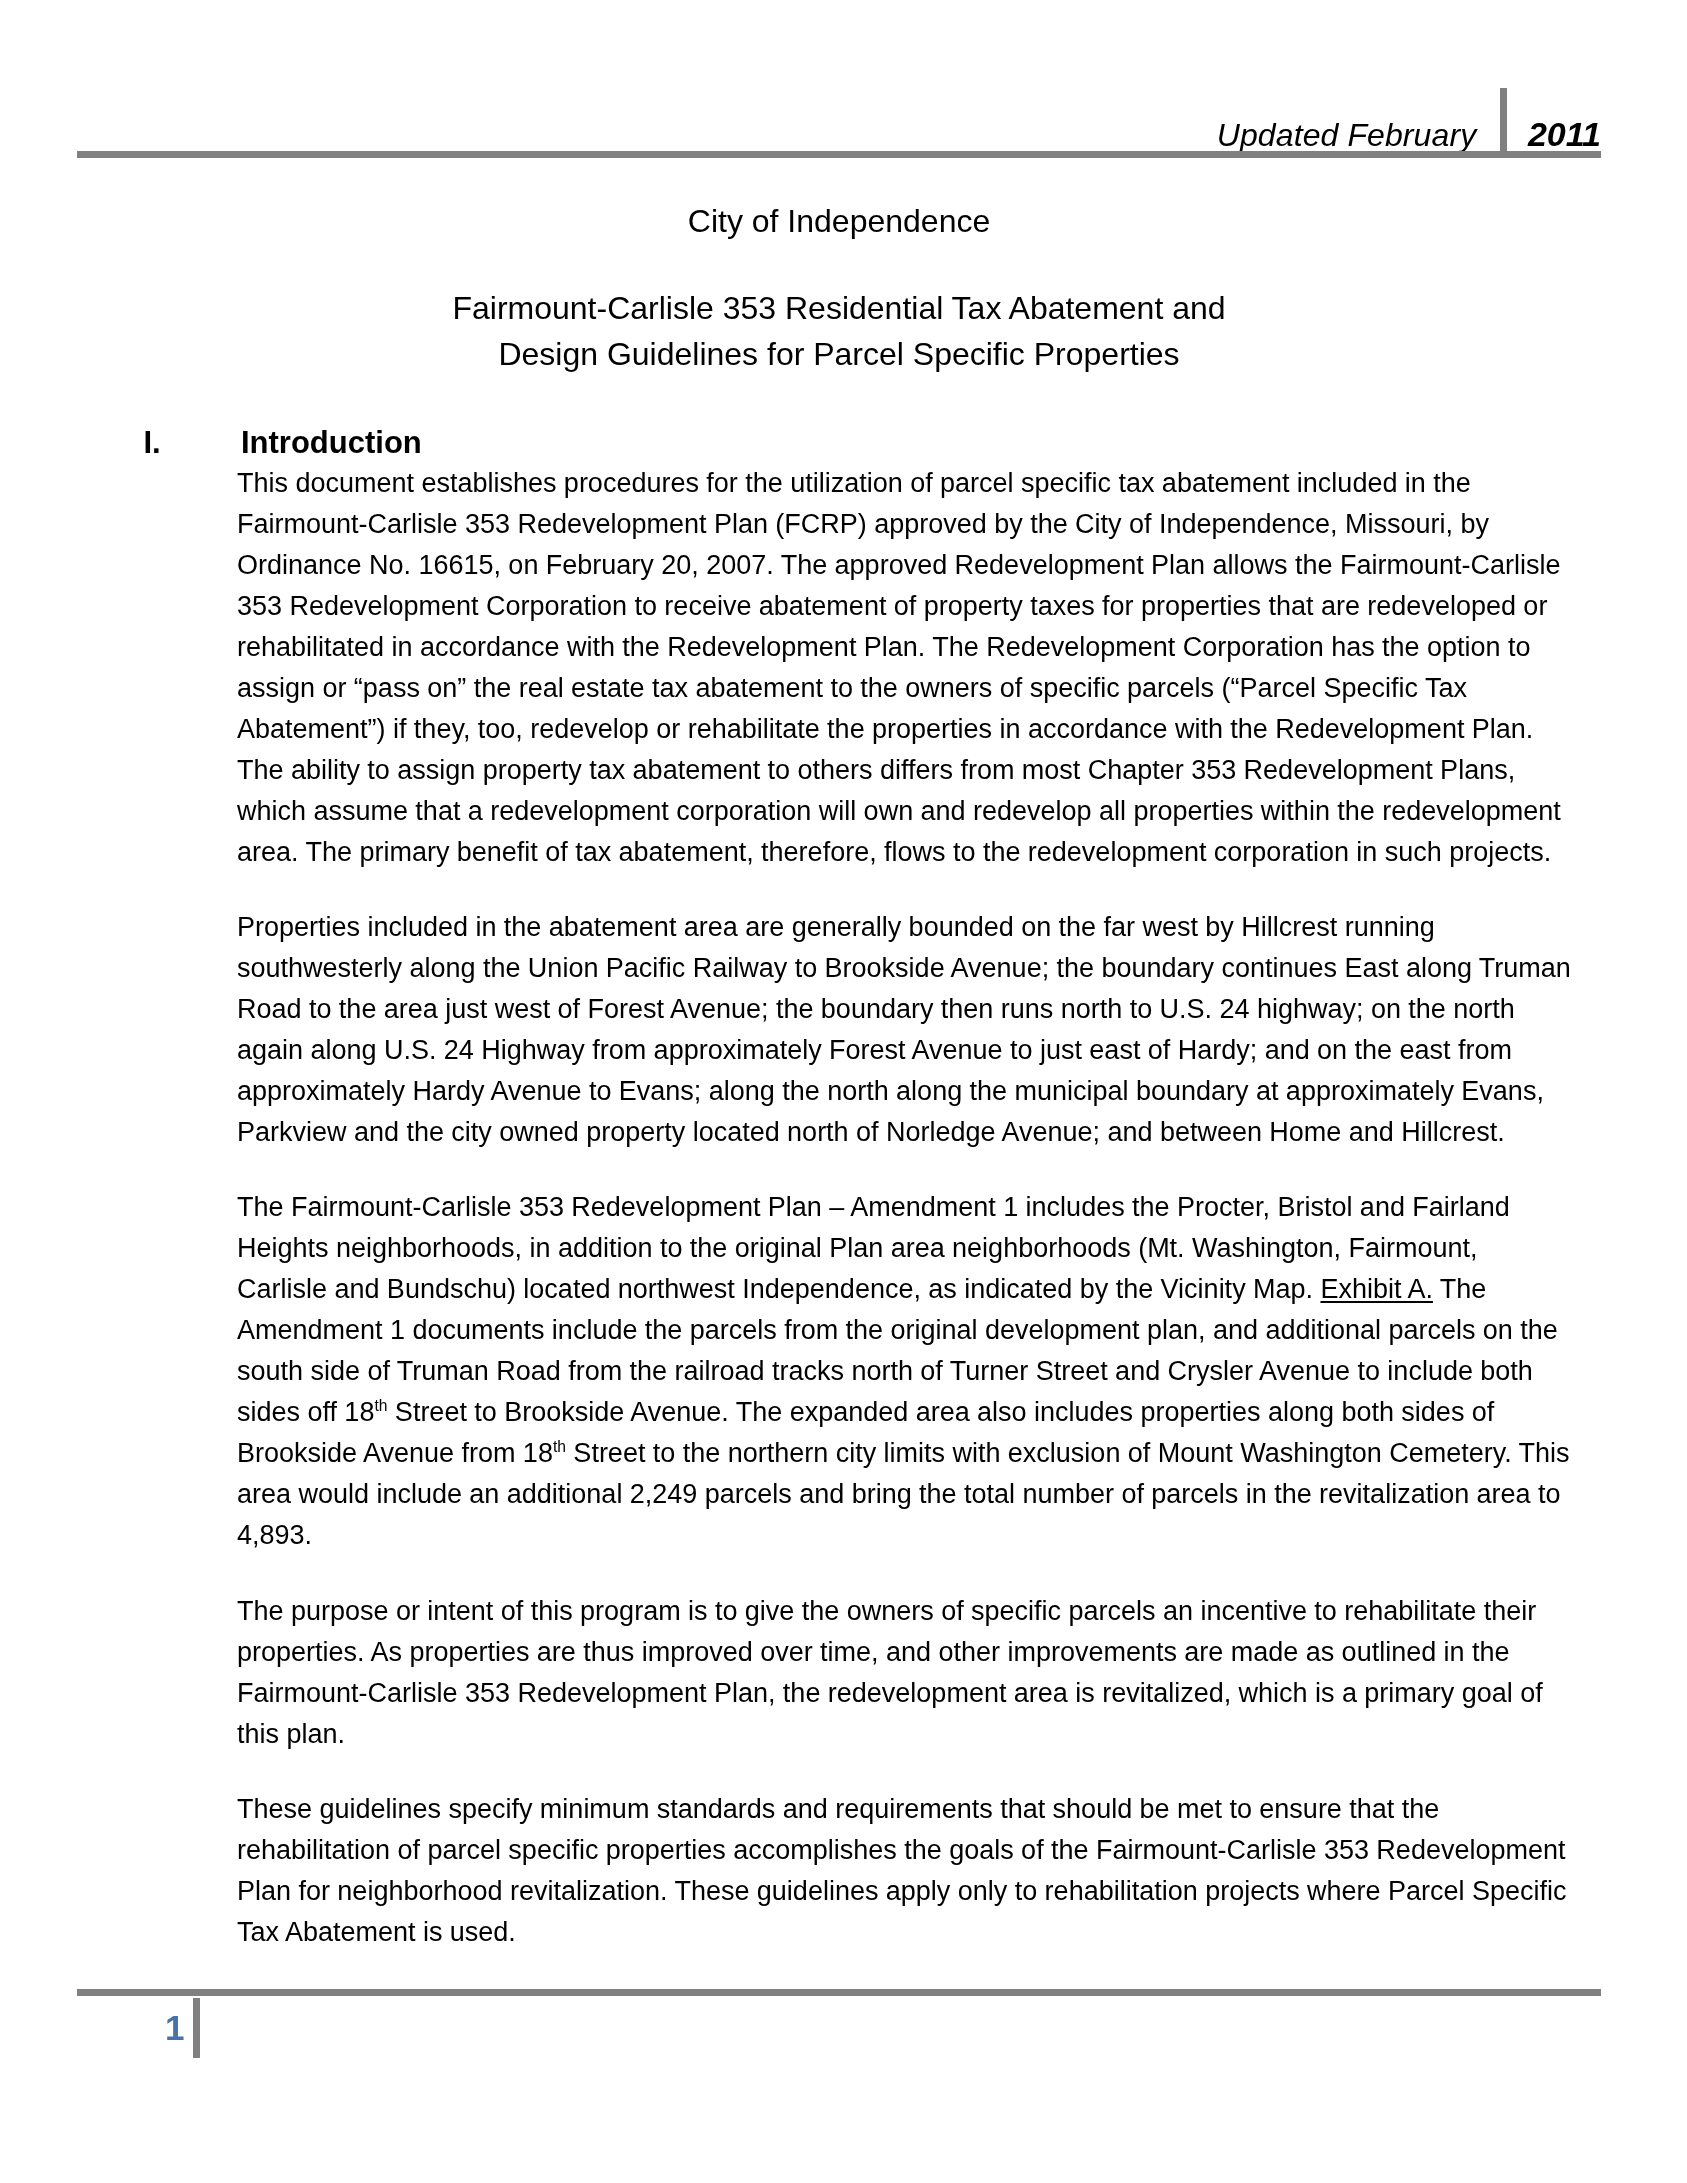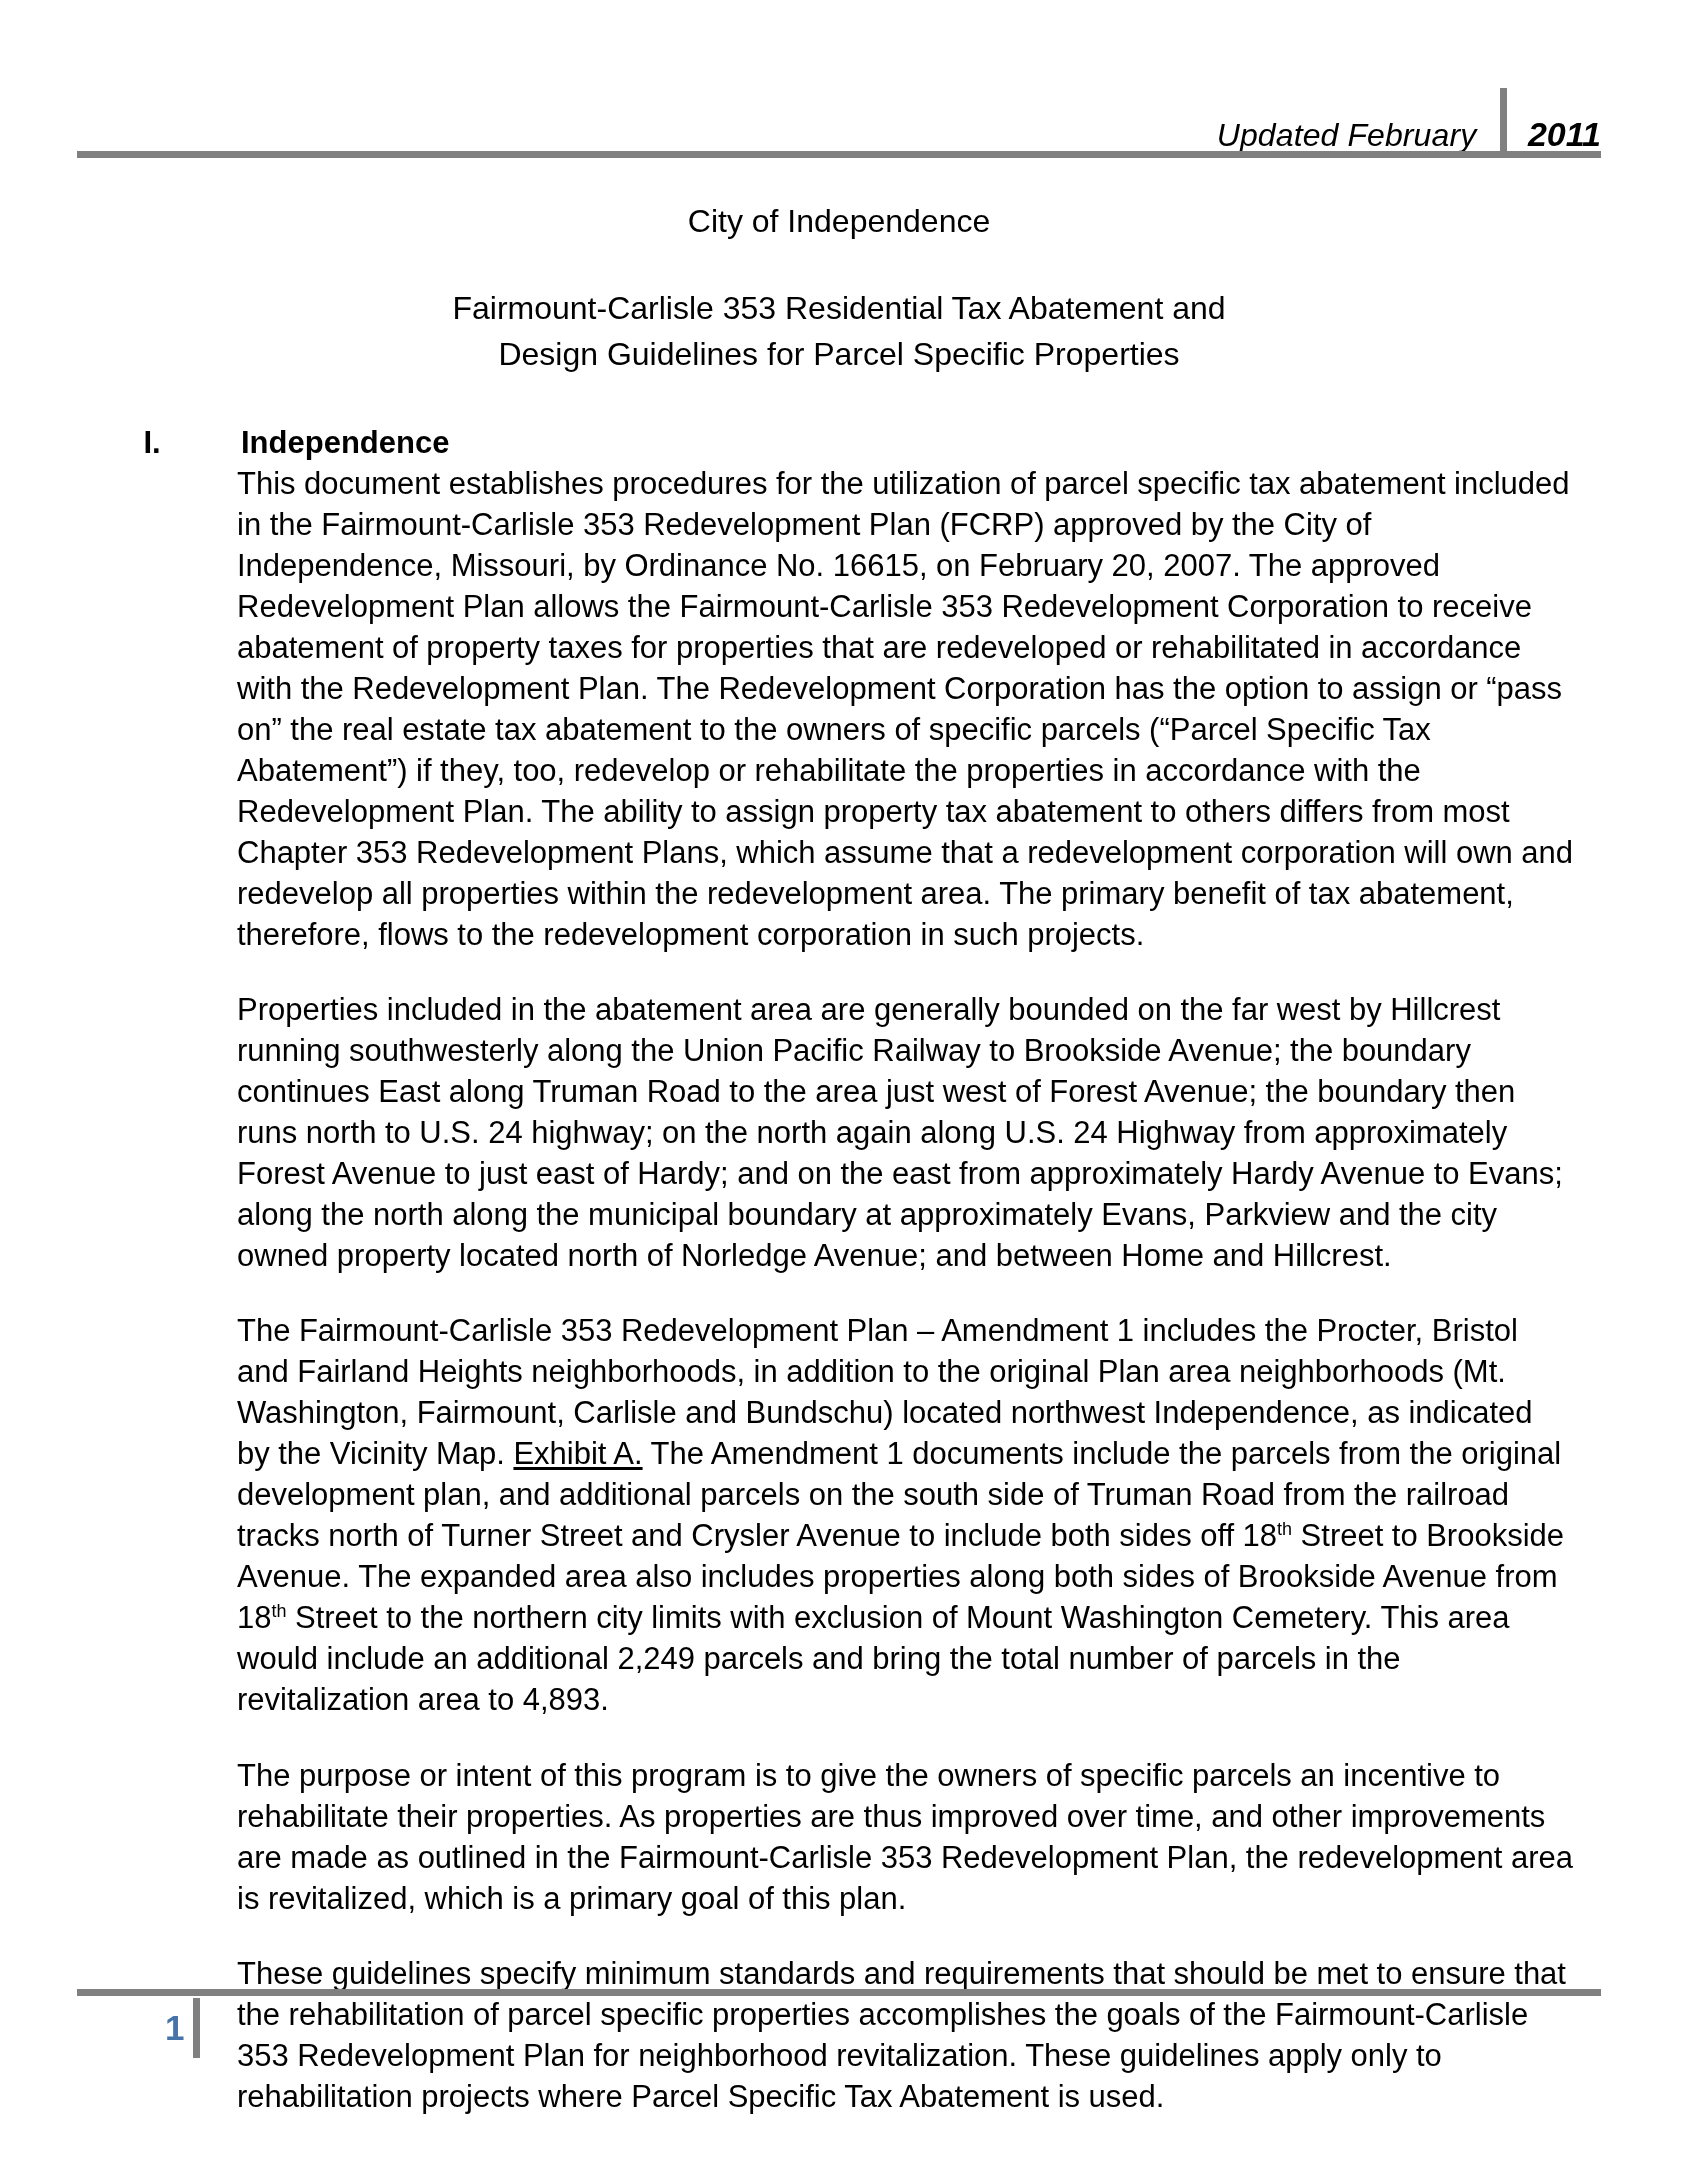--- a/index.html
+++ b/index.html
@@ -109,21 +109,21 @@
   .section-title {
     display: inline-block;
     margin-left: 102px;
   }
   .section-title.tight {
     margin-left: 98px;
   }
   p.body-para {
     margin: 0;
     padding: 0 0 0 98px;
-    font-size: 31px;
+    font-size: 27px;
     line-height: 41px;
     text-align: left;
     word-spacing: -0.1px;
   }
   p.body-para + p.body-para {
     margin-top: 34px;
   }
   .section + .section {
     margin-top: 35px;
   }
@@ -193,21 +193,21 @@
     <div class="title-gap"></div>
     <div class="title-line">Fairmount-Carlisle 353 Residential Tax Abatement and</div>
     <div class="title-line">Design Guidelines for Parcel Specific Properties</div>
   </div>
 
   <div class="content">
 
     <div class="section">
       <div class="section-heading">
         <span class="section-numeral">I.</span>
-        <span class="section-title">Independence</span>
+        <span class="section-title">Introduction</span>
       </div>
       <p class="body-para">This document establishes procedures for the utilization of parcel specific tax abatement included in the Fairmount-Carlisle 353 Redevelopment Plan (FCRP) approved by the City of Independence, Missouri, by Ordinance No. 16615, on February 20, 2007.  The approved Redevelopment Plan allows the Fairmount-Carlisle 353 Redevelopment Corporation to receive abatement of property taxes for properties that are redeveloped or rehabilitated in accordance with the Redevelopment Plan.  The Redevelopment Corporation has the option to assign or “pass on” the real estate tax abatement to the owners of specific parcels (“Parcel Specific Tax Abatement”) if they, too, redevelop or rehabilitate the properties in accordance with the Redevelopment Plan.  The ability to assign property tax abatement to others differs from most Chapter 353 Redevelopment Plans, which assume that a redevelopment corporation will own and redevelop all properties within the redevelopment area.  The primary benefit of tax abatement, therefore, flows to the redevelopment corporation in such projects.</p>
       <p class="body-para">Properties included in the abatement area are generally bounded on the far west by Hillcrest running southwesterly along the Union Pacific Railway to Brookside Avenue; the boundary continues East along Truman Road to the area just west of Forest Avenue; the boundary then runs north to U.S. 24 highway; on the north again along U.S. 24 Highway from approximately Forest Avenue to just east of Hardy; and on the east from approximately Hardy Avenue to Evans; along the north along the municipal boundary at approximately Evans, Parkview and the city owned property located north of Norledge Avenue; and between Home and Hillcrest.</p>
       <p class="body-para"><span>The Fairmount-Carlisle 353 Redevelopment Plan – Amendment 1 includes the Procter, Bristol and Fairland Heights neighborhoods, in addition to the original Plan area neighborhoods (Mt. Washington, Fairmount, Carlisle and Bundschu) located northwest Independence, as indicated by the Vicinity Map.  </span><span class="u">Exhibit A.</span><span>  The Amendment 1 documents include the parcels from the original development plan, and additional parcels on the south side of Truman Road from the railroad tracks north of Turner Street and Crysler Avenue to include both sides off 18</span><sup>th</sup><span> Street to Brookside Avenue.  The expanded area also includes properties along both sides of Brookside Avenue from 18</span><sup>th</sup><span> Street to the northern city limits with exclusion of Mount Washington Cemetery.  This area would include an additional 2,249 parcels and bring the total number of parcels in the revitalization area to 4,893.</span></p>
     </div>
 
     <div class="section">
       <p class="body-para">The purpose or intent of this program is to give the owners of specific parcels an incentive to rehabilitate their properties.  As properties are thus improved over time, and other improvements are made as outlined in the Fairmount-Carlisle 353 Redevelopment Plan, the redevelopment area is revitalized, which is a primary goal of this plan.</p>
       <p class="body-para">These guidelines specify minimum standards and requirements that should be met to ensure that the rehabilitation of parcel specific properties accomplishes the goals of the Fairmount-Carlisle 353 Redevelopment Plan for neighborhood revitalization.  These guidelines apply only to rehabilitation projects where Parcel Specific Tax Abatement is used.</p>
     </div>

